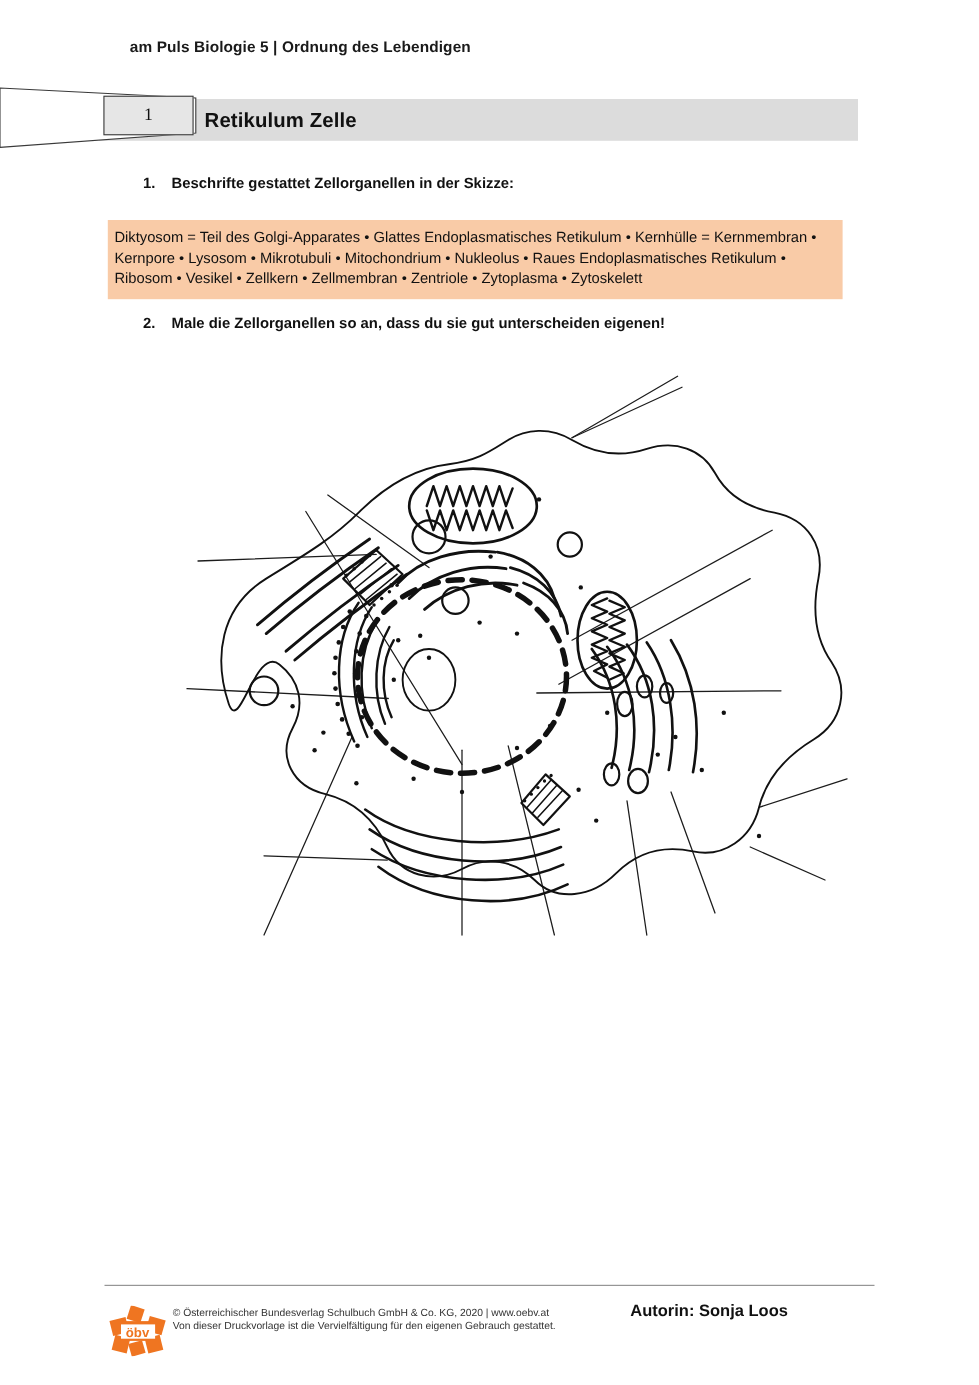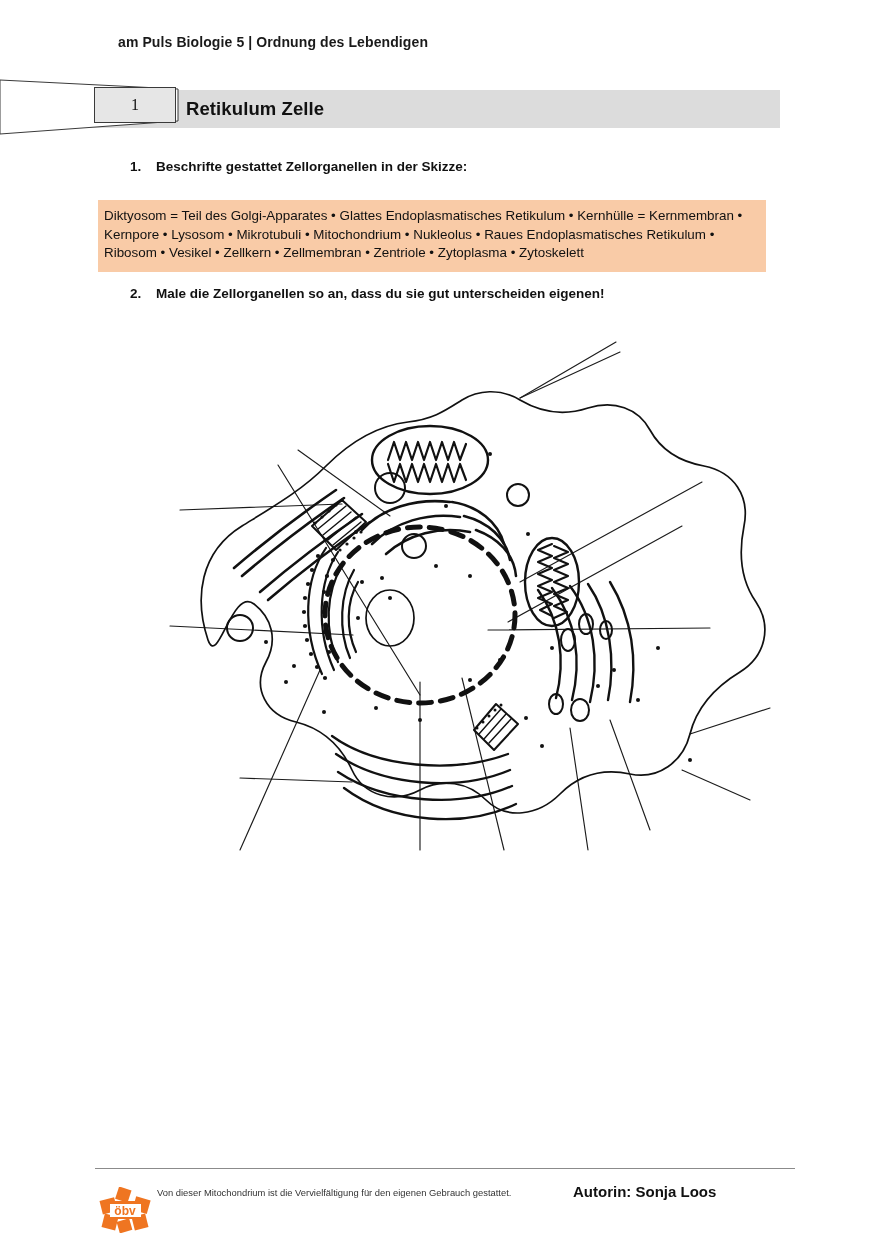--- a/index.html
+++ b/index.html
@@ -316,17 +316,18 @@
       <rect x="4" y="28" width="14" height="14" transform="rotate(14 11 35)"></rect>
       <rect x="34" y="28" width="14" height="14" transform="rotate(-14 41 35)"></rect>
       <rect x="19" y="33" width="13" height="12" transform="rotate(-16 25 39)"></rect>
       <rect x="14" y="14" width="24" height="18"></rect>
     </g>
     <rect x="11" y="17" width="31" height="13" fill="#ffffff"></rect>
     <text x="26" y="28" text-anchor="middle" font-family="'Liberation Sans',sans-serif" font-size="12" font-weight="bold" fill="#ef7521">öbv</text>
   </svg>
 
   <div class="footer-copy">
-    <div>Von dieser Mitochondrium ist die Vervielfältigung für den eigenen Gebrauch gestattet.</div>
+    <div>© Österreichischer Bundesverlag Schulbuch GmbH &amp; Co. KG, 2020 | www.oebv.at</div>
+    <div>Von dieser Druckvorlage ist die Vervielfältigung für den eigenen Gebrauch gestattet.</div>
   </div>
 
   <div class="footer-author">Autorin: Sonja Loos</div>
 </div>
 
 </body></html>

